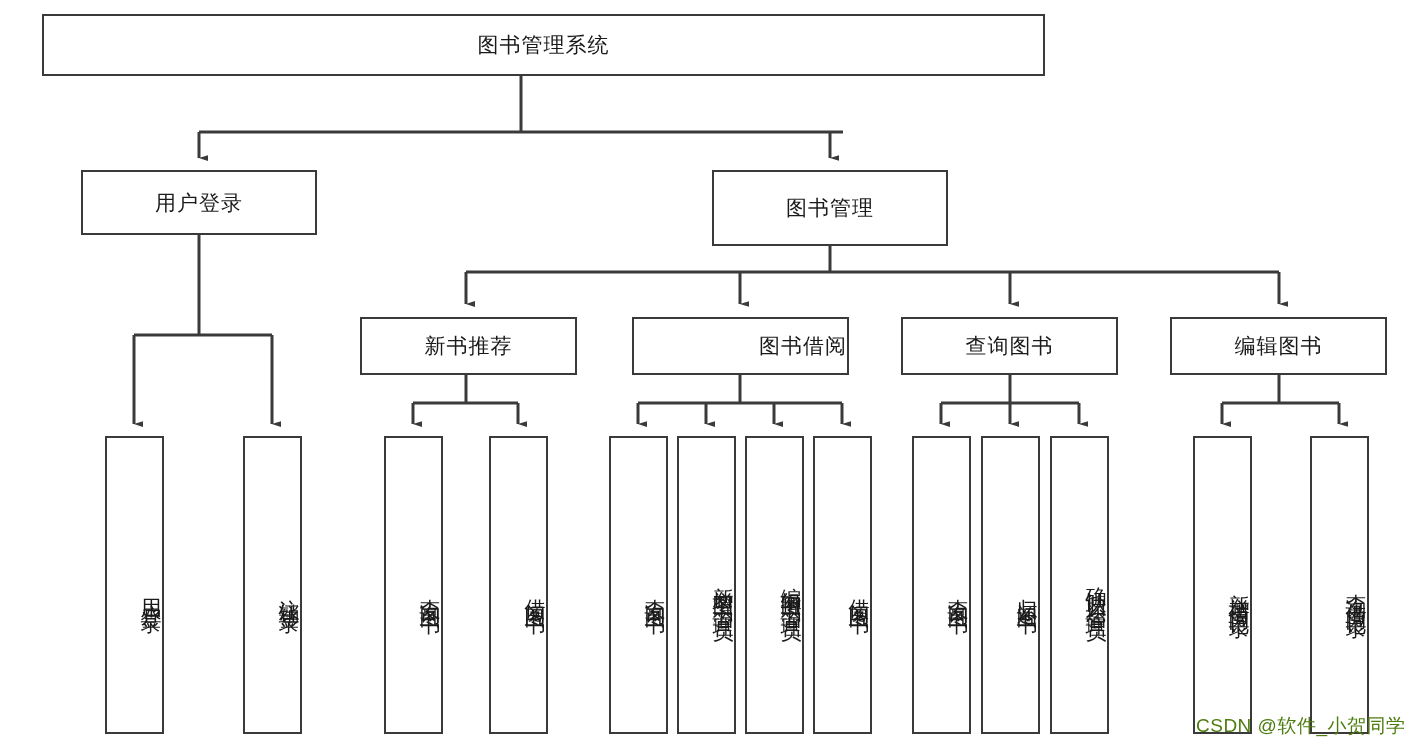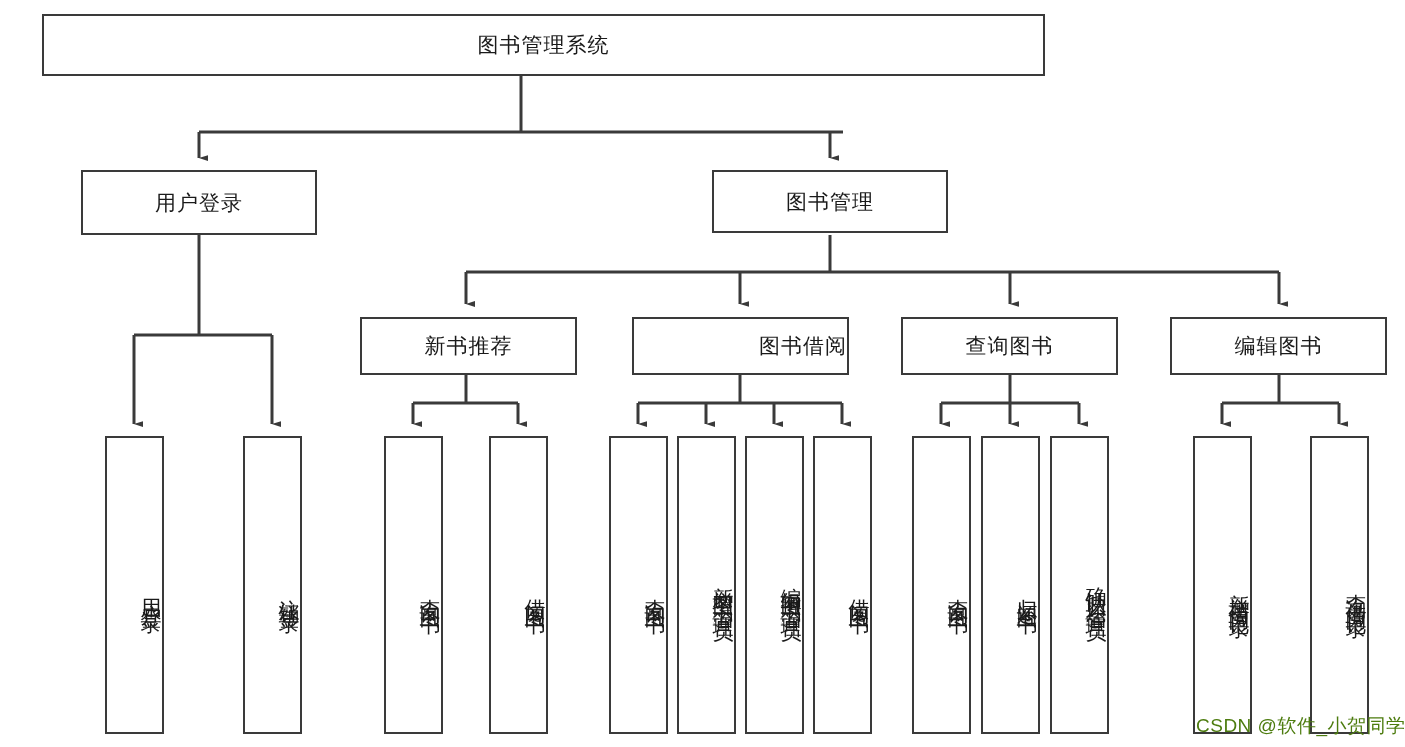--- a/index.html
+++ b/index.html
@@ -116,21 +116,21 @@
     </g>
   </svg>
 
   <div class="node horiz" style="left:20px; top:14px; width:1003px; height:62px;margin-left:22px;">
     <span>图书管理系统</span>
   </div>
 
   <div class="node horiz" style="left:81px; top:170px; width:236px; height:65px;">
     <span>用户登录</span>
   </div>
-  <div class="node horiz" style="left:712px; top:170px; width:236px; height:63px;">
+  <div class="node horiz" style="left:712px; top:170px; width:236px; height:76px;">
     <span>图书管理</span>
   </div>
 
   <div class="node horiz" style="left:360px; top:317px; width:217px; height:58px;">
     <span>新书推荐</span>
   </div>
   <div class="node horiz" style="left:632px; top:317px; width:217px; height:58px;justify-content:flex-end;">
     <span>图书借阅</span>
   </div>
   <div class="node horiz" style="left:901px; top:317px; width:217px; height:58px;">

